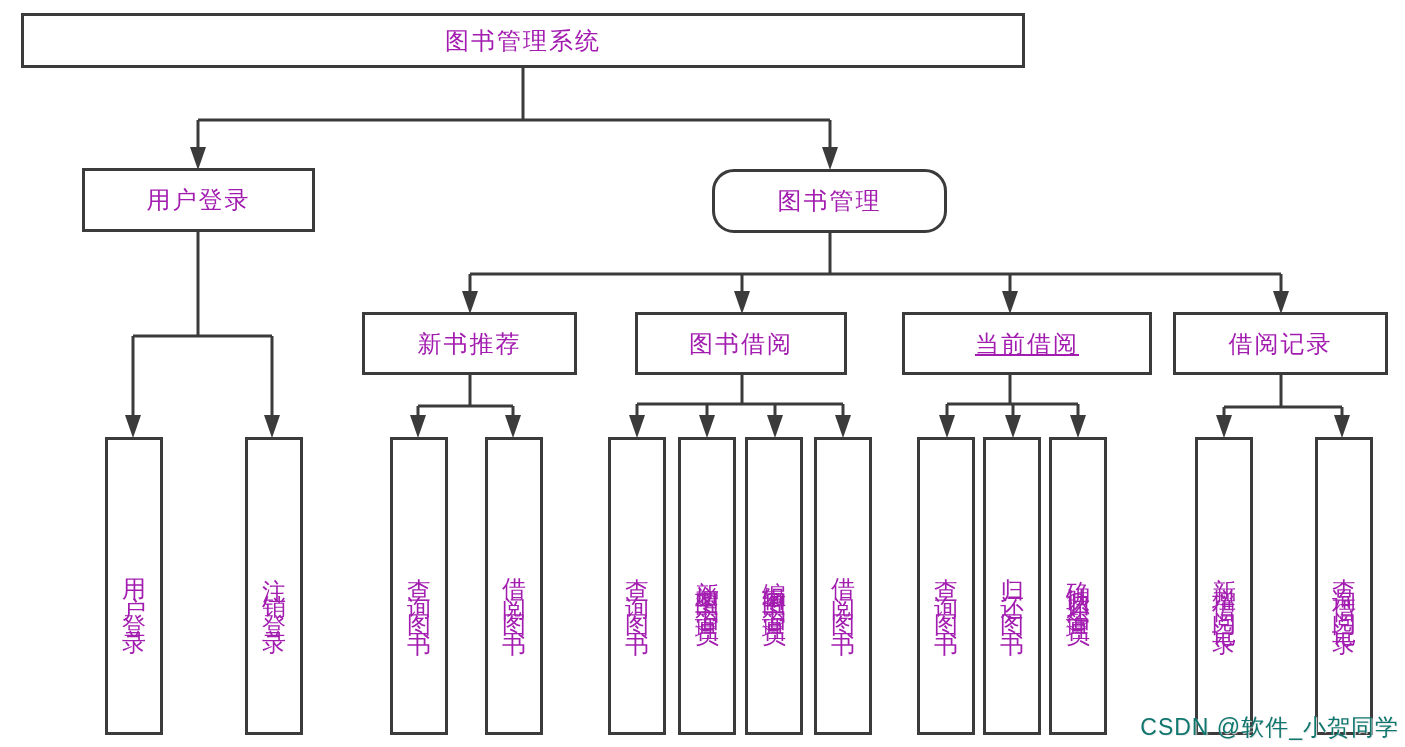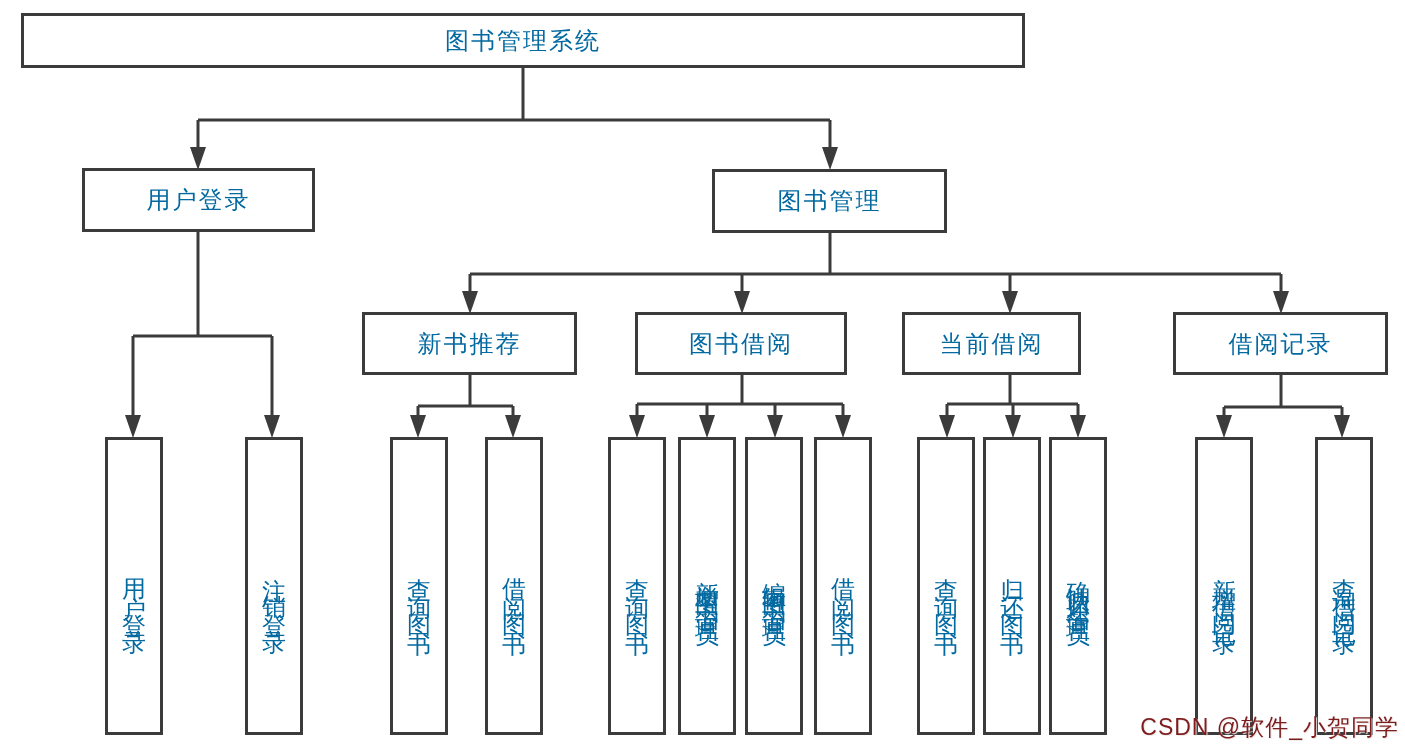--- a/index.html
+++ b/index.html
@@ -24,21 +24,21 @@
     z-index: 0;
   }
   .node {
     position: absolute;
     box-sizing: border-box;
     background: #ffffff;
     border: 3px solid #3b3b3b;
     display: flex;
     align-items: center;
     justify-content: center;
-    color: #0369a1;
+    color: #a21caf;
     font-size: 24px;
     letter-spacing: 2px;
     z-index: 1;
     text-align: center;
   }
   .hnode { height: 64px; }
   .vnode {
     width: 58px;
     top: 437px;
     height: 298px;
@@ -48,21 +48,21 @@
     line-height: 1;
   }
   .ls4 { letter-spacing: 18px; text-indent: 18px; }
   .ls6 { letter-spacing: 11px; text-indent: 11px; }
   .ls9 { letter-spacing: 6px;  text-indent: 6px; }
   .watermark {
     position: absolute;
     right: 6px;
     bottom: 4px;
     font-size: 23px;
-    color: #7f1d1d;
+    color: #0f766e;
     letter-spacing: 1px;
     z-index: 2;
     text-shadow: 1px 1px 1px #e8e8e8;
   }
 </style>
 </head>
 <body>
 
 <div class="canvas">
 
@@ -135,25 +135,25 @@
       <polygon points="1070,415 1086,415 1078,438"></polygon>
 
       <polygon points="1216,415 1232,415 1224,438"></polygon>
       <polygon points="1334,415 1350,415 1342,438"></polygon>
     </g>
   </svg>
 
   <div class="node" style="left:21px; top:13px; width:1004px; height:55px;">图书管理系统</div>
 
   <div class="node hnode" style="left:82px; top:168px; width:233px;">用户登录</div>
-  <div class="node hnode" style="left:712px; top:169px; width:235px;">图书管理</div>
+  <div class="node hnode" style="left:712px; top:169px; width:235px;border-radius:22px;">图书管理</div>
 
   <div class="node hnode" style="left:362px; top:312px; width:215px; height:63px;text-align:center;">新书推荐</div>
   <div class="node hnode" style="left:635px; top:312px; width:212px; height:63px;">图书借阅</div>
-  <div class="node hnode" style="left:902px; top:312px; width:179px; height:63px;">当前借阅</div>
+  <div class="node hnode" style="left:902px; top:312px; width:250px; height:63px;text-decoration:underline;">当前借阅</div>
   <div class="node hnode" style="left:1173px; top:312px; width:215px; height:63px;">借阅记录</div>
 
   <div class="node vnode ls4" style="left:105px;">用户登录</div>
   <div class="node vnode ls4" style="left:245px;">注销登录</div>
 
   <div class="node vnode ls4" style="left:390px;">查询图书</div>
   <div class="node vnode ls4" style="left:485px;">借阅图书</div>
 
   <div class="node vnode ls4" style="left:608px;">查询图书</div>
   <div class="node vnode ls9" style="left:678px;">新增图书（管理员）</div>

